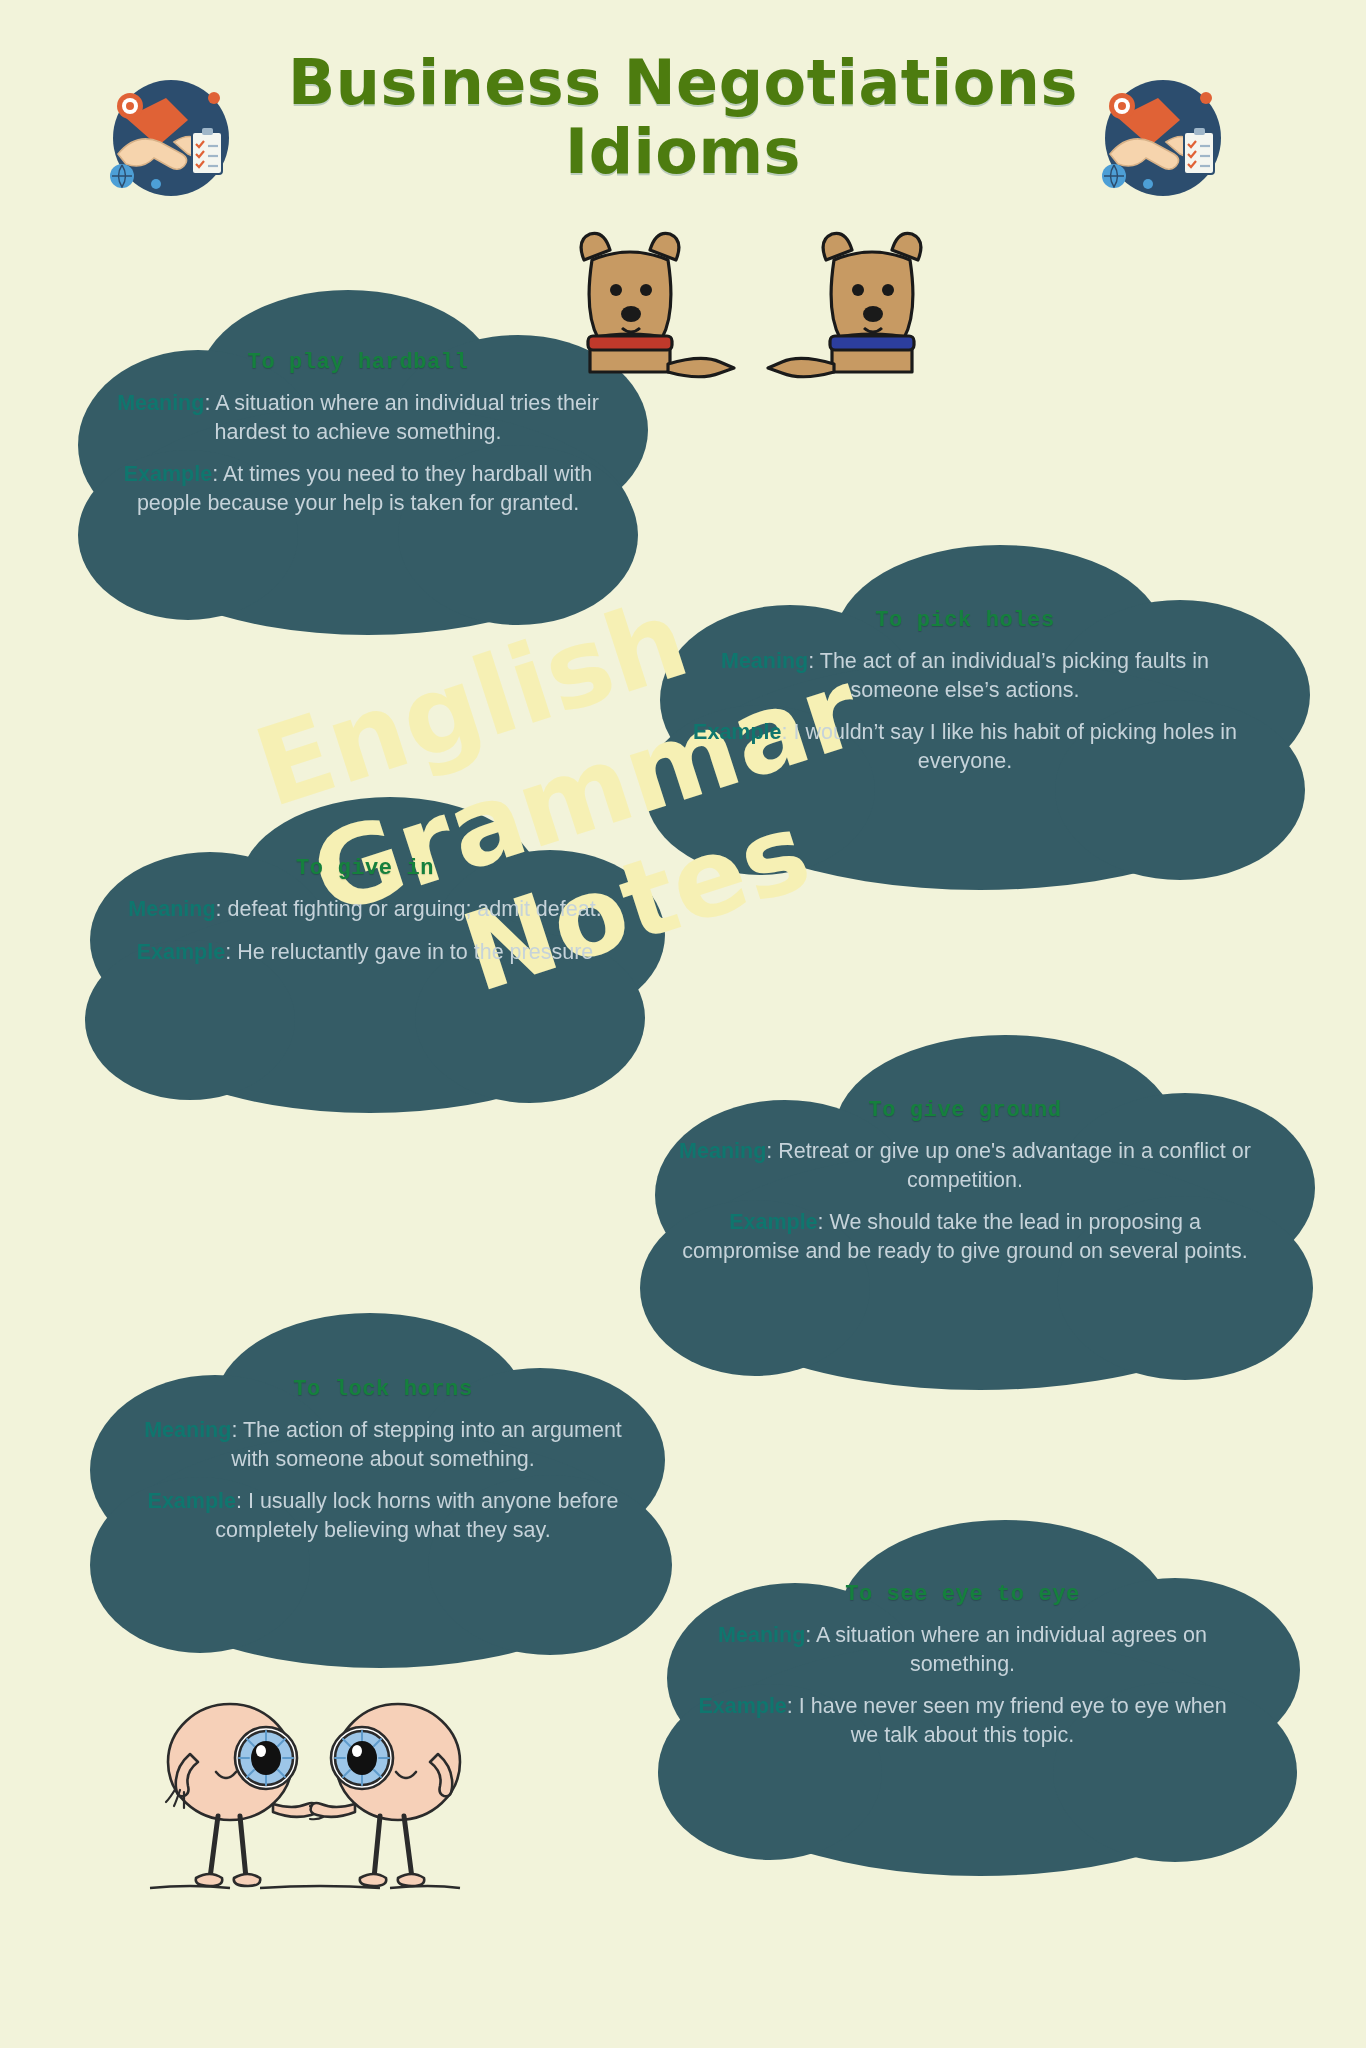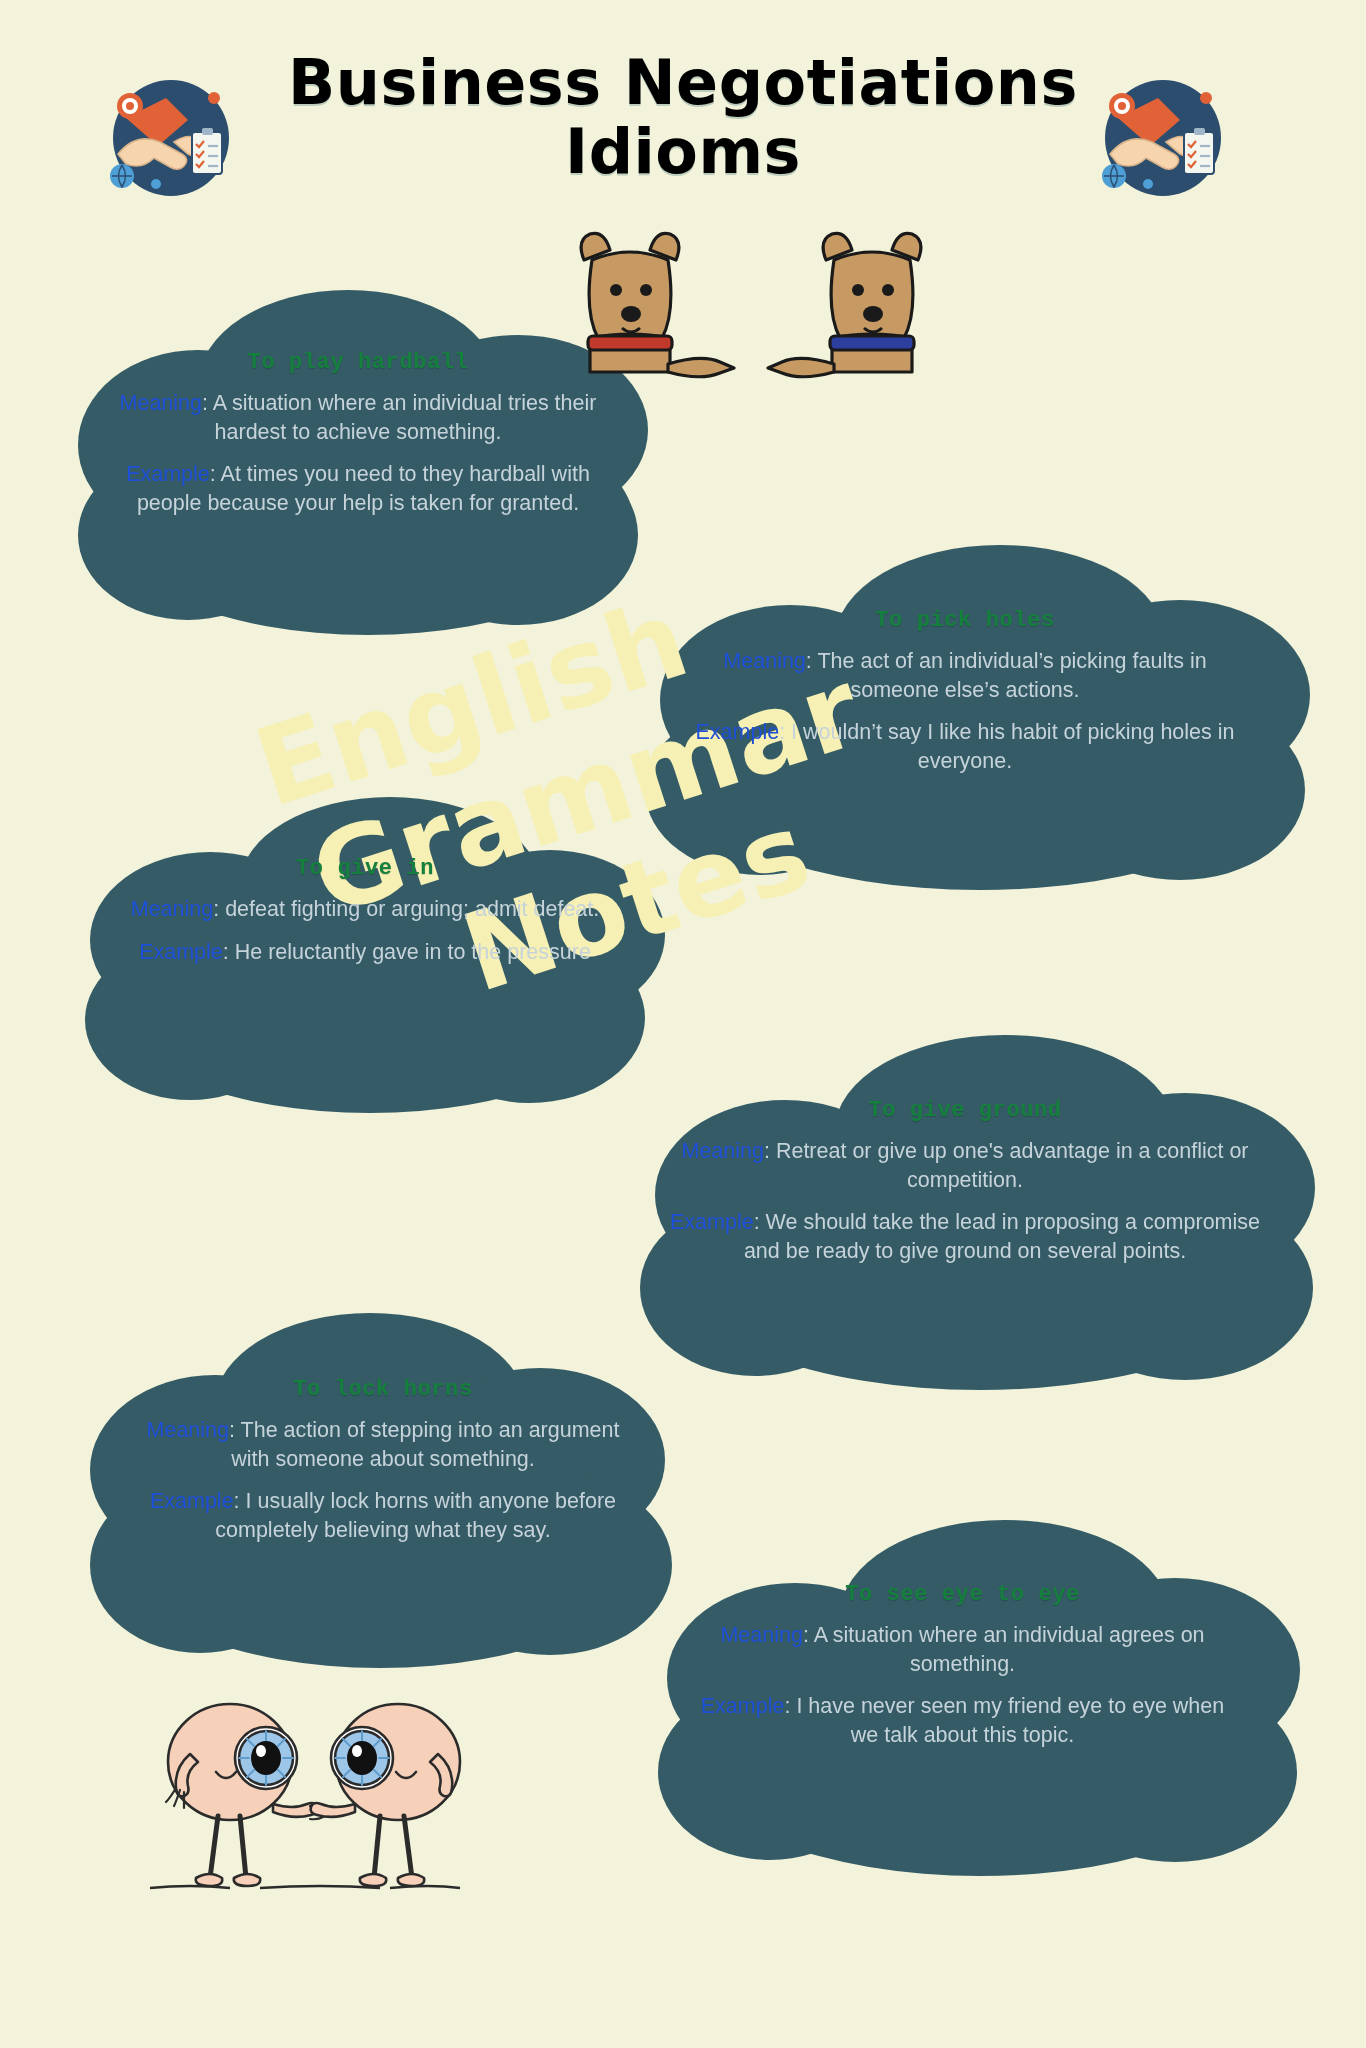--- a/index.html
+++ b/index.html
@@ -22,21 +22,21 @@
     top: 48px;
     left: 0;
     width: 1366px;
     text-align: center;
   }
   .title {
     font-family: "DejaVu Sans", sans-serif;
     font-weight: bold;
     font-size: 62px;
     line-height: 1.12;
-    color: #000000;
+    color: #4d7c0f;
     letter-spacing: 0.5px;
     margin: 0 auto;
     width: 820px;
     text-shadow: 0 2px 0 rgba(29,92,102,0.25);
   }
 
   .header-art {
     position: absolute;
     top: 58px;
     width: 150px;
@@ -71,22 +71,22 @@
     text-shadow: 0 1px 1px rgba(0,0,0,0.18);
   }
   .line {
     font-size: 21.5px;
     line-height: 1.33;
     color: #c6d3da;
     margin: 0 0 14px 0;
   }
   .line:last-child { margin-bottom: 0; }
   .line b {
-    color: #1d4ed8;
-    font-weight: normal;
+    color: #0f766e;
+    font-weight: bold;
   }
 
   
   .watermark {
     position: absolute;
     left: 250px;
     top: 580px;
     width: 740px;
     height: 460px;
     z-index: 1;

